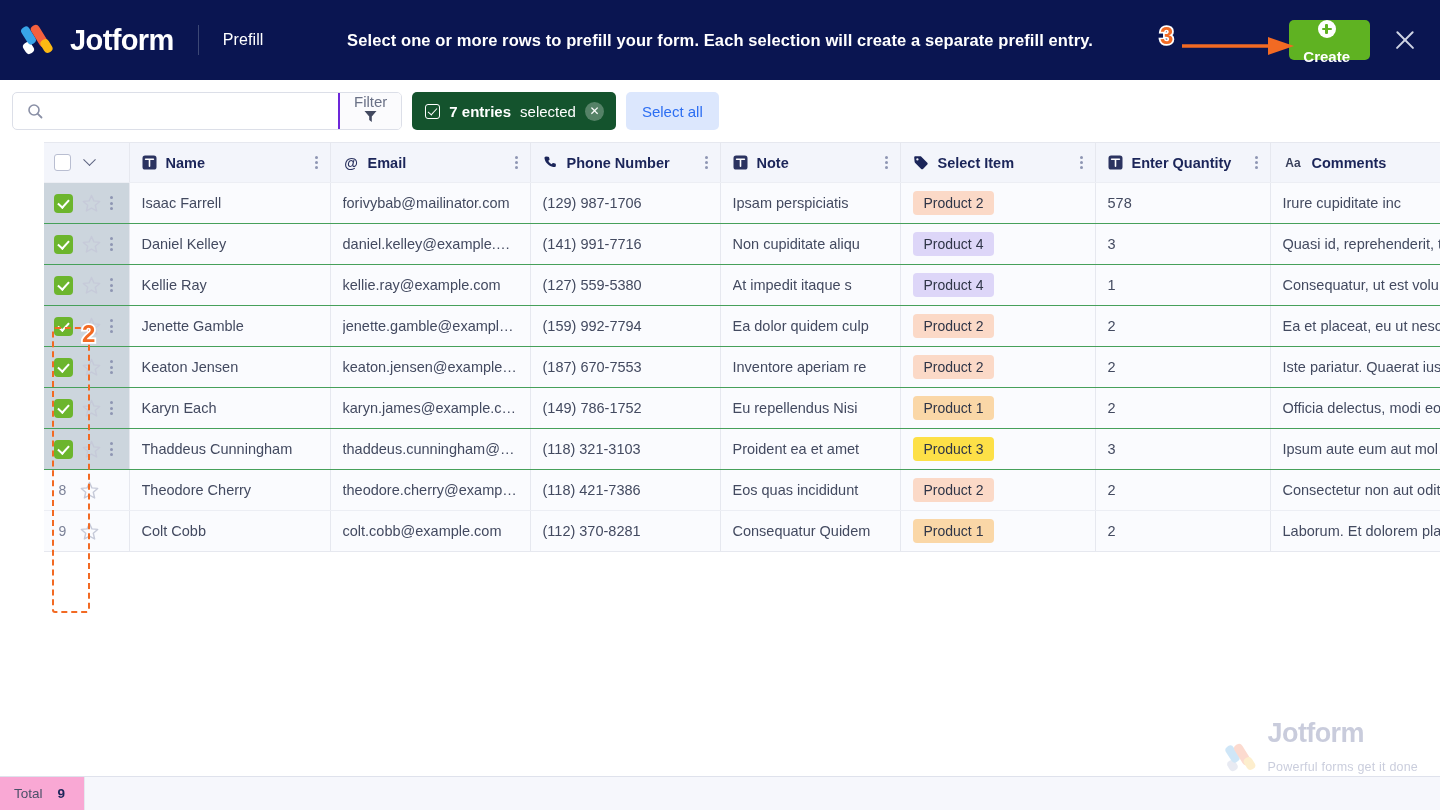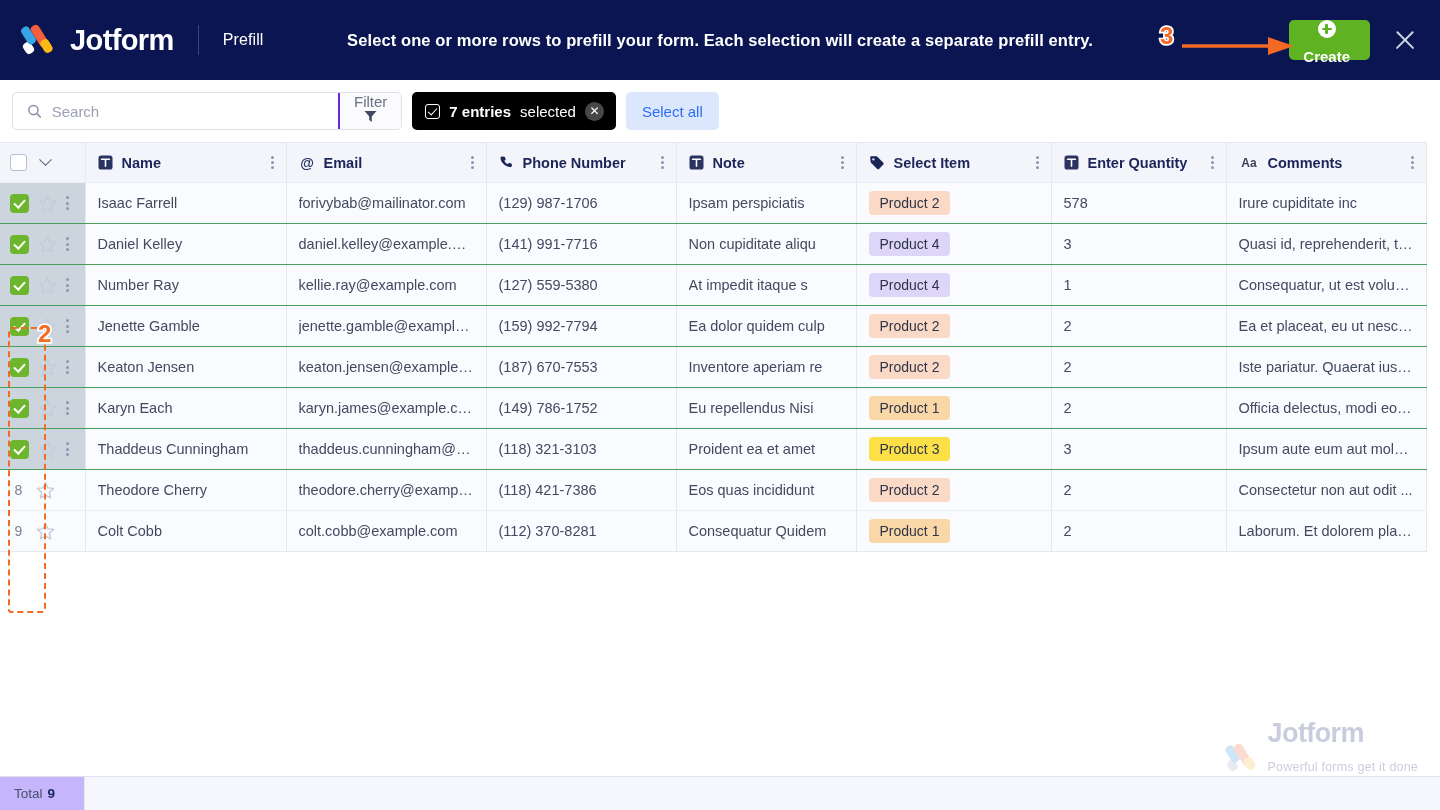--- a/index.html
+++ b/index.html
@@ -99,21 +99,21 @@
     width: 100%; background: transparent; font-family: "Liberation Sans", sans-serif;
   }
   .search-input::placeholder { color: #9ba1b3; }
   .filter-btn {
     display: flex; align-items: center; 
     padding: 0 14px; border-left: 2px solid #6d28d9;
     background: #fbfbfd; color: #6a7186; font-size: 15px; cursor: pointer; flex-direction: column;
   }
   .sel-badge {
     display: flex; align-items: center; gap: 9px;
-    background: #000000; color: #ffffff; border-radius: 5px;
+    background: #14532d; color: #ffffff; border-radius: 5px;
     height: 38px; padding: 0 12px 0 13px; font-size: 15px; cursor: pointer;
   }
   .sel-badge b { font-weight: bold; }
   .sel-badge .lite { font-weight: 400; text-align: center; }
   .chk-outline {
     width: 15px; height: 15px; border: 1.6px solid #ffffff; border-radius: 3px;
     position: relative; flex: 0 0 auto;
   }
   .chk-outline::after {
     content: ""; position: absolute; left: 4px; top: 1px;
@@ -126,21 +126,21 @@
     display: flex; align-items: center; justify-content: center;
     font-size: 12px; cursor: pointer; flex: 0 0 auto;
   }
   .select-all {
     background: #dce7fd; color: #2c6ef2; border: none; border-radius: 5px;
     height: 38px; padding: 0 16px; font-size: 15px; cursor: pointer;
     font-family: "Liberation Sans", sans-serif;
   }
 
   
-  .table-wrap { position: relative; }
+  .table-wrap { position: relative; margin-left: 44px; }
   table.grid { border-collapse: collapse; table-layout: fixed; width: 1426px; }
   table.grid th, table.grid td {
     border-right: 1px solid #e6e8ef;
     border-bottom: 1px solid #eceef4;
     text-align: left; overflow: hidden;
   }
   thead th {
     background: #f3f5fb; height: 40px; padding: 0 12px;
     color: #1b2559; font-size: 14.5px; font-weight: bold;
     border-top: 1px solid #e6e8ef; border-bottom: 1px solid #dfe2ec;
@@ -225,22 +225,22 @@
   .wm-name { font-size: 27px; font-weight: bold; color: #7f87ae; letter-spacing: -.6px; line-height: 1; }
   .wm-tag { font-size: 12.5px; color: #8189ad; margin-top: 13px; letter-spacing: .2px; }
 
   .footer {
     position: absolute; left: 0; bottom: 0; width: 1440px; height: 34px;
     border-top: 1px solid #dfe2ec; background: #fafbfe; display: flex;
   }
   .footer-total {
     width: 85px; height: 100%; display: flex; align-items: center;
     padding-left: 14px; font-size: 13.5px; color: #4a5168;
-    border-right: 1px solid #e6e8ef; background: #c4b5fd;
-    gap: 5px;
+    border-right: 1px solid #e6e8ef; background: #f9a8d4;
+    gap: 15px;
   }
   .footer-total b { font-weight: bold; color: #1b2559; }
   .footer-rest { flex: 1; background: #f6f7fc; }
 </style>
 </head>
 <body>
 
 <div id="app">
 
   <div class="header">
@@ -277,21 +277,20 @@
     </div>
   </div>
 
   <div class="toolbar">
     <div class="search-wrap">
       <div class="search-box">
         <svg width="16" height="16" viewBox="0 0 16 16">
           <circle cx="7" cy="7" r="5" fill="none" stroke="#8a90a6" stroke-width="1.6"></circle>
           <line x1="10.8" y1="10.8" x2="14.5" y2="14.5" stroke="#8a90a6" stroke-width="1.8" stroke-linecap="round"></line>
         </svg>
-        <input class="search-input" type="text" placeholder="Search" style="">
       </div>
       <div class="filter-btn">
         <span>Filter</span>
         <svg width="13" height="13" viewBox="0 0 13 13">
           <polygon points="0.5,1 12.5,1 7.8,6.6 7.8,12 5.2,10 5.2,6.6" fill="#434a60"></polygon>
         </svg>
       </div>
     </div>
 
     <div class="sel-badge">
@@ -505,21 +504,21 @@
                   <polygon points="10,1.6 12.5,7.2 18.6,7.8 14,11.9 15.4,17.9 10,14.8 4.6,17.9 6,11.9 1.4,7.8 7.5,7.2" fill="none" stroke="#c6cad9" stroke-width="1.5" stroke-linejoin="round"></polygon>
                 </svg>
                 <span class="dots">
                   <i></i>
                   <i></i>
                   <i></i>
                 </span>
               </div>
             </td>
             <td>
-              <span class="cell-ellipsis">Number Ray</span>
+              <span class="cell-ellipsis">Kellie Ray</span>
             </td>
             <td>
               <span class="cell-ellipsis">kellie.ray@example.com</span>
             </td>
             <td>
               <span class="cell-ellipsis">(127) 559-5380</span>
             </td>
             <td>
               <span class="cell-ellipsis">At impedit itaque s</span>
             </td>

